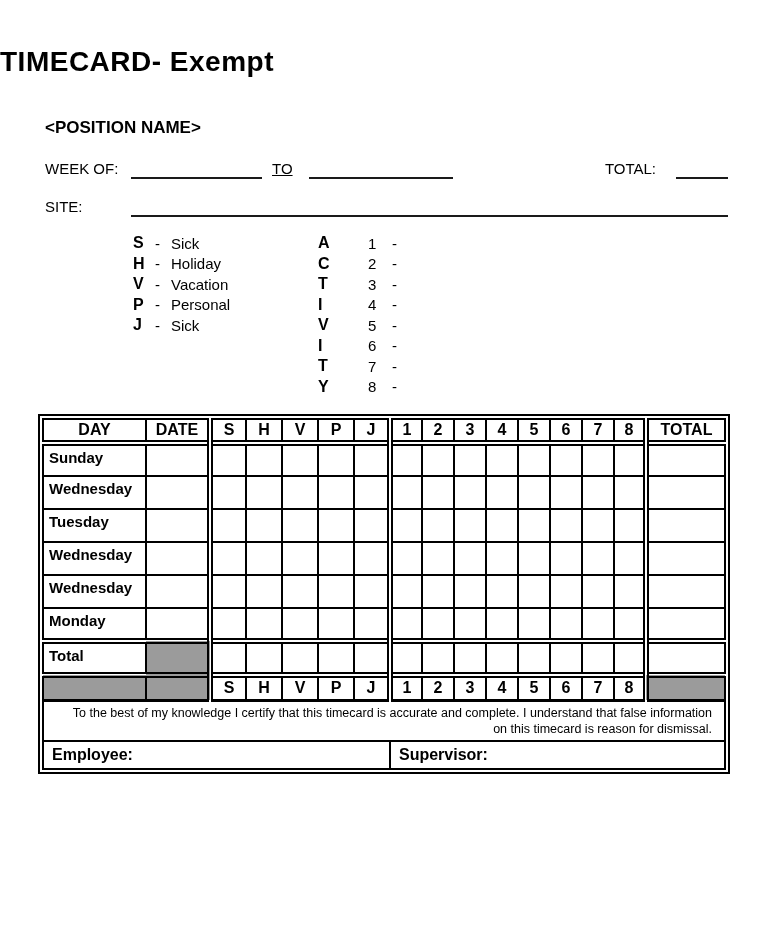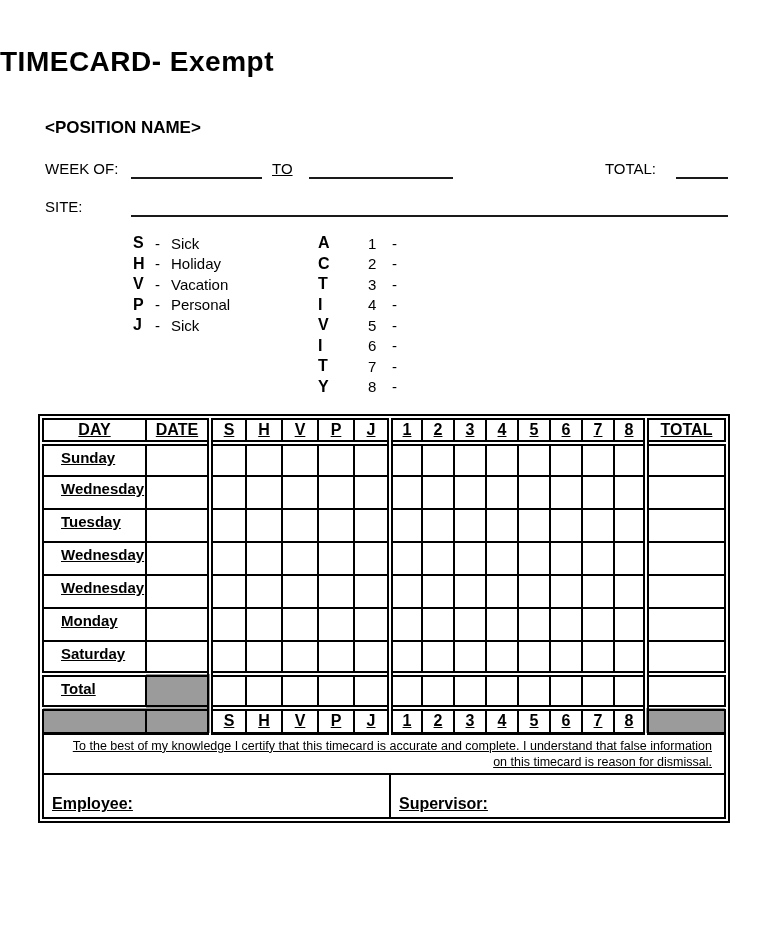--- a/index.html
+++ b/index.html
@@ -52,45 +52,44 @@
     width: 692px;
     border: 2px solid #000;
     padding: 2px;
     background: #fff;
   }
   table.tc {
     border-collapse: collapse;
     width: 100%;
     table-layout: fixed;
     border: 2px solid #22c55e;
-    text-decoration: underline;
   }
   .tc th, .tc td { border: 2px solid #000; padding: 0; }
   .tc .dl { border-left: 6px double #000; }   
   .tc .dt { border-top: 6px double #000; }    
 
   .tc th.hdr { height: 24px; font-size: 16px; font-weight: bold; text-align: center; }
   .tc td.day {
     font-weight: bold; font-size: 15px;
     text-align: left; vertical-align: top;
-    padding: 3px 17px; height: 33px;
+    padding: 3px 5px; height: 33px;
   }
   .tc td.cell { height: 33px; }
   .tc tr.total-row td { height: 34px; }
   .tc th.rep { height: 25px; font-size: 16px; font-weight: bold; text-align: center; }
   .tc .gray { background: #9b9b9b; }
 
   .tc td.cert {
     border-top: 3px solid #000;
     font-size: 12.5px; font-weight: normal;
     text-align: right; padding: 3px 12px;
     line-height: 1.3;
   }
   .tc td.sig {
-    height: 44px; vertical-align: bottom;
+    height: 28px; vertical-align: bottom;
     font-weight: bold; font-size: 16px;
     padding: 4px 8px;
   }
 </style>
 </head>
 <body>
 
 <div class="page">
 
   <div class="title">TIMECARD- Exempt</div>
@@ -333,38 +332,20 @@
             <td class="cell"></td>
             <td class="cell"></td>
             <td class="cell"></td>
             <td class="cell"></td>
             <td class="cell"></td>
             <td class="cell"></td>
             <td class="cell"></td>
         <td class="cell dl"></td>
       </tr>
 
-      <tr>
-        <td class="day">Saturday</td>
-        <td class="cell"></td>
-        <td class="cell dl"></td>
-            <td class="cell"></td>
-            <td class="cell"></td>
-            <td class="cell"></td>
-            <td class="cell"></td>
-        <td class="cell dl"></td>
-            <td class="cell"></td>
-            <td class="cell"></td>
-            <td class="cell"></td>
-            <td class="cell"></td>
-            <td class="cell"></td>
-            <td class="cell"></td>
-            <td class="cell"></td>
-        <td class="cell dl"></td>
-      </tr>
 
       <tr class="total-row">
         <td class="day dt">Total</td>
         <td class="cell dt gray"></td>
         <td class="cell dl dt"></td>
             <td class="cell dt"></td>
             <td class="cell dt"></td>
             <td class="cell dt"></td>
             <td class="cell dt"></td>
         <td class="cell dl dt"></td>

